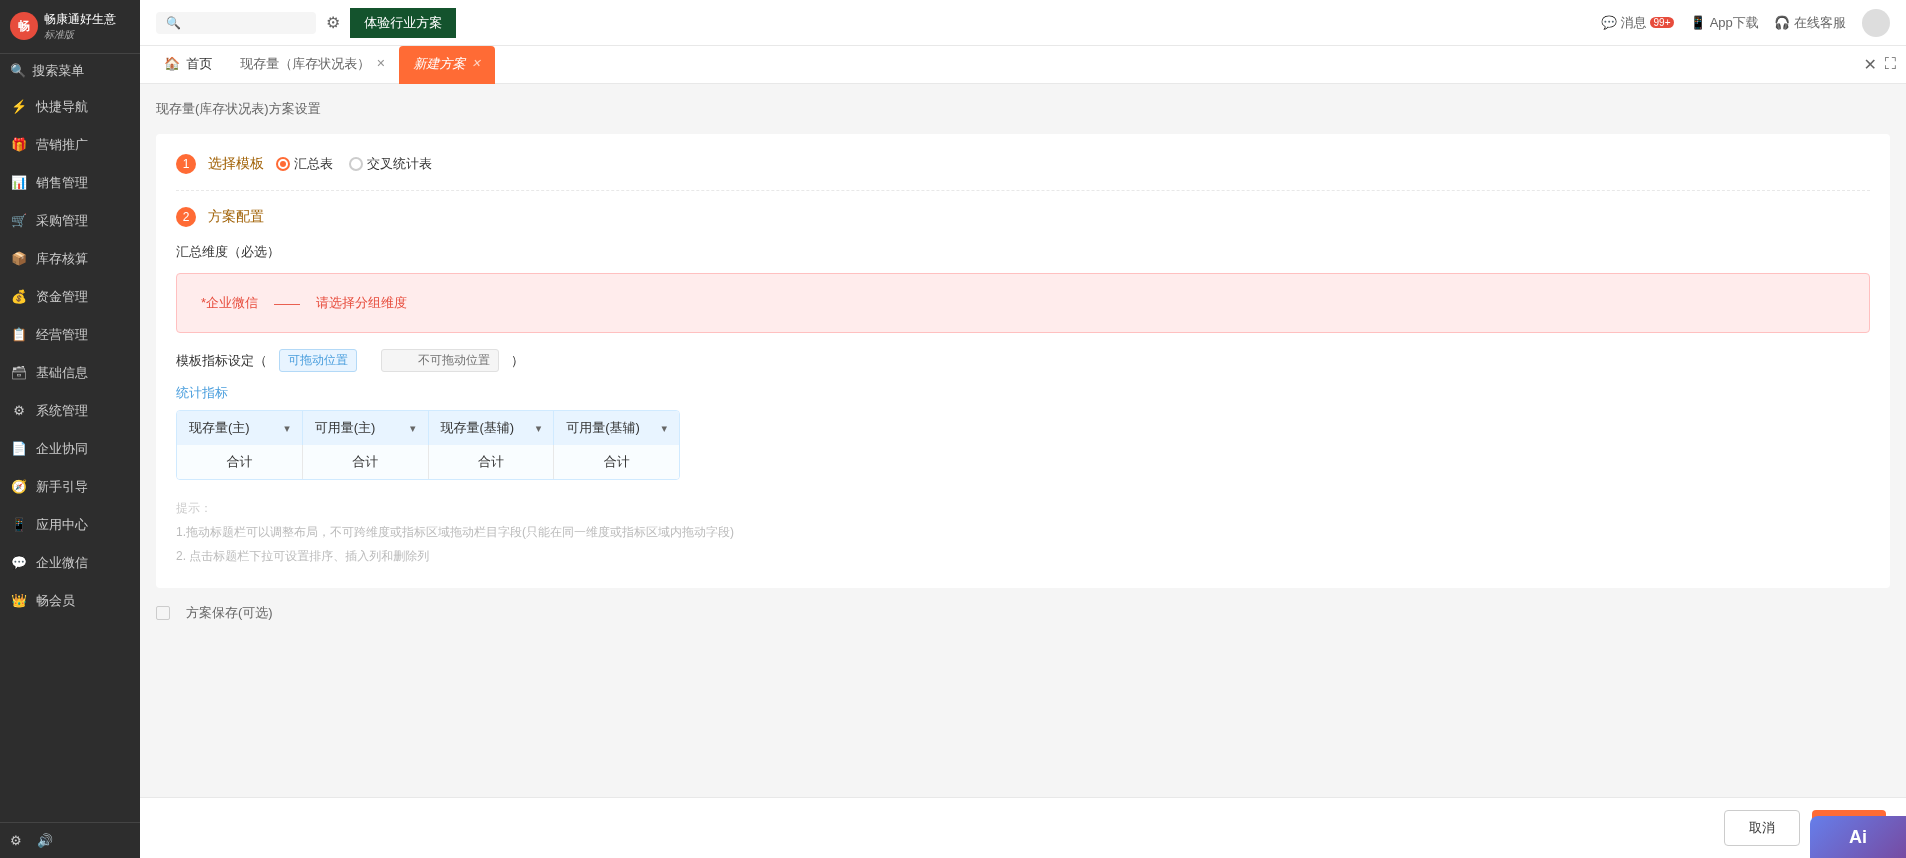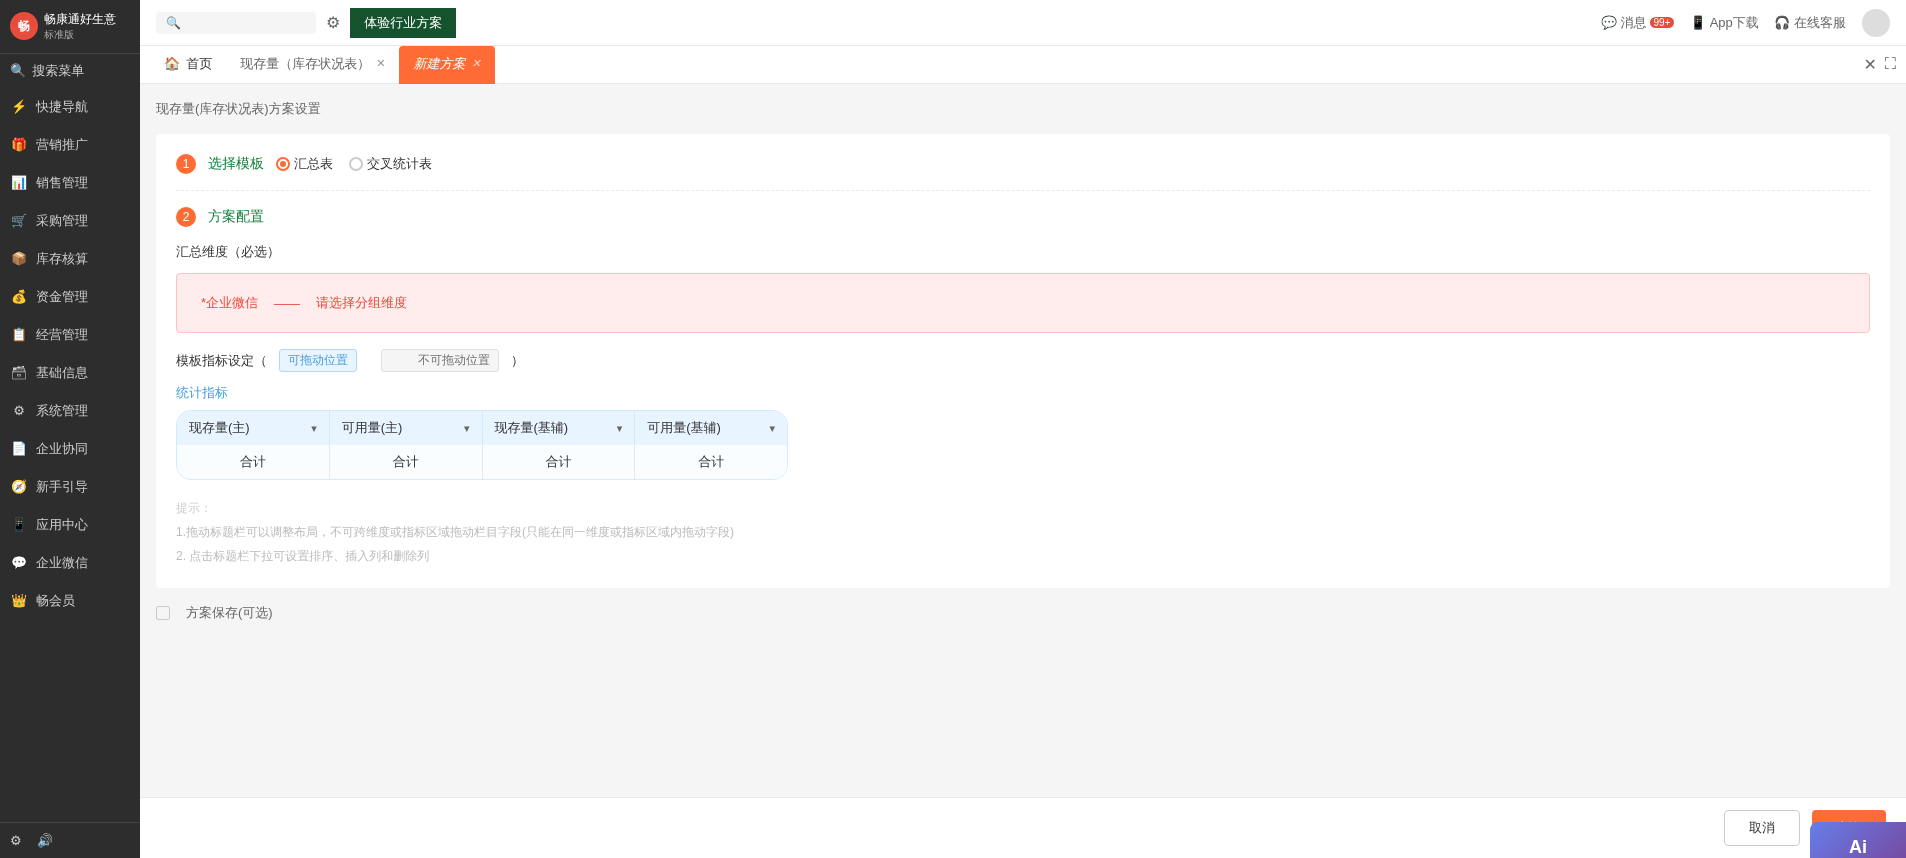--- a/index.html
+++ b/index.html
@@ -23,21 +23,21 @@
       border-bottom: 1px solid #444;
     }
     .sidebar-logo-icon {
       width: 28px; height: 28px;
       background: #e74c3c;
       border-radius: 50%;
       display: flex; align-items: center; justify-content: center;
       color: white; font-size: 12px; font-weight: bold;
     }
     .sidebar-logo-text { font-size: 12px; color: #fff; line-height: 1.3; }
-    .sidebar-logo-text .sub { font-size: 10px; color: #aaa; }
+    .sidebar-logo-text .sub { font-size: 10px; color: #aaa; font-style: italic; }
     .sidebar-search {
       padding: 8px 10px;
       display: flex; align-items: center; gap: 6px;
       cursor: pointer; color: #ccc; font-size: 13px;
     }
     .sidebar-scroll { flex: 1; overflow-y: auto; }
     .sidebar-item {
       display: flex; align-items: center; gap: 8px;
       padding: 10px 10px;
       cursor: pointer; color: #ccc; font-size: 13px;
@@ -148,21 +148,21 @@
     
     .step-row { display: flex; align-items: center; gap: 12px; margin-bottom: 16px; }
     .step-badge {
       width: 20px; height: 20px;
       background: #ff6b35;
       color: white; font-size: 12px;
       border-radius: 50%;
       display: flex; align-items: center; justify-content: center;
       flex-shrink: 0;
     }
-    .step-label { font-size: 14px; font-weight: 500; color: #15803d; }
+    .step-label { font-size: 14px; font-weight: 500; color: #a16207; }
     .radio-group { display: flex; gap: 16px; align-items: center; }
     .radio-item { display: flex; align-items: center; gap: 4px; cursor: pointer; font-size: 13px; color: #333; }
     .radio-dot {
       width: 14px; height: 14px;
       border-radius: 50%;
       border: 2px solid #ccc;
       display: flex; align-items: center; justify-content: center;
     }
     .radio-dot.active { border-color: #ff6b35; }
     .radio-dot.active::after {
@@ -199,23 +199,23 @@
       border-radius: 3px;
       font-size: 12px;
     }
     .tag-draggable { background: #e8f4ff; color: #4a9edd; border: 1px solid #b3d9f7; }
     .tag-not-draggable { background: #f5f5f5; color: #737373; border: 1px solid #e0e0e0; padding-left: 36px; }
 
     .stats-section-label { color: #4a9edd; font-size: 13px; margin-bottom: 8px; }
 
     .stats-table {
       border: 1px solid #d0eaff;
-      border-radius: 15px;
+      border-radius: 4px;
       overflow: hidden;
-      width: 612px;
+      width: 504px;
     }
     .stats-table-header {
       display: flex;
       background: #e8f4ff;
     }
     .stats-col {
       flex: 1;
       padding: 8px 12px;
       display: flex; align-items: center; justify-content: space-between;
       border-right: 1px solid #d0eaff;
@@ -272,24 +272,24 @@
       background: #ff6b35;
       color: white;
       cursor: pointer;
       font-size: 13px;
     }
 
     
     .ai-float {
       position: fixed;
       right: 0; bottom: 0;
-      width: 96px; height: 36px;
+      width: 96px; height: 42px;
       background: linear-gradient(135deg, #667eea, #764ba2);
       color: white;
-      display: flex; align-items: flex-end; justify-content: center;
+      display: flex; align-items: center; justify-content: center;
       font-size: 18px; font-weight: bold;
       cursor: pointer;
       border-radius: 8px 0 0 0;
       z-index: 100;
     }
 
     
     .sidebar-scroll::-webkit-scrollbar { width: 4px; }
     .sidebar-scroll::-webkit-scrollbar-thumb { background: #555; border-radius: 2px; }
     .content::-webkit-scrollbar { width: 6px; }

